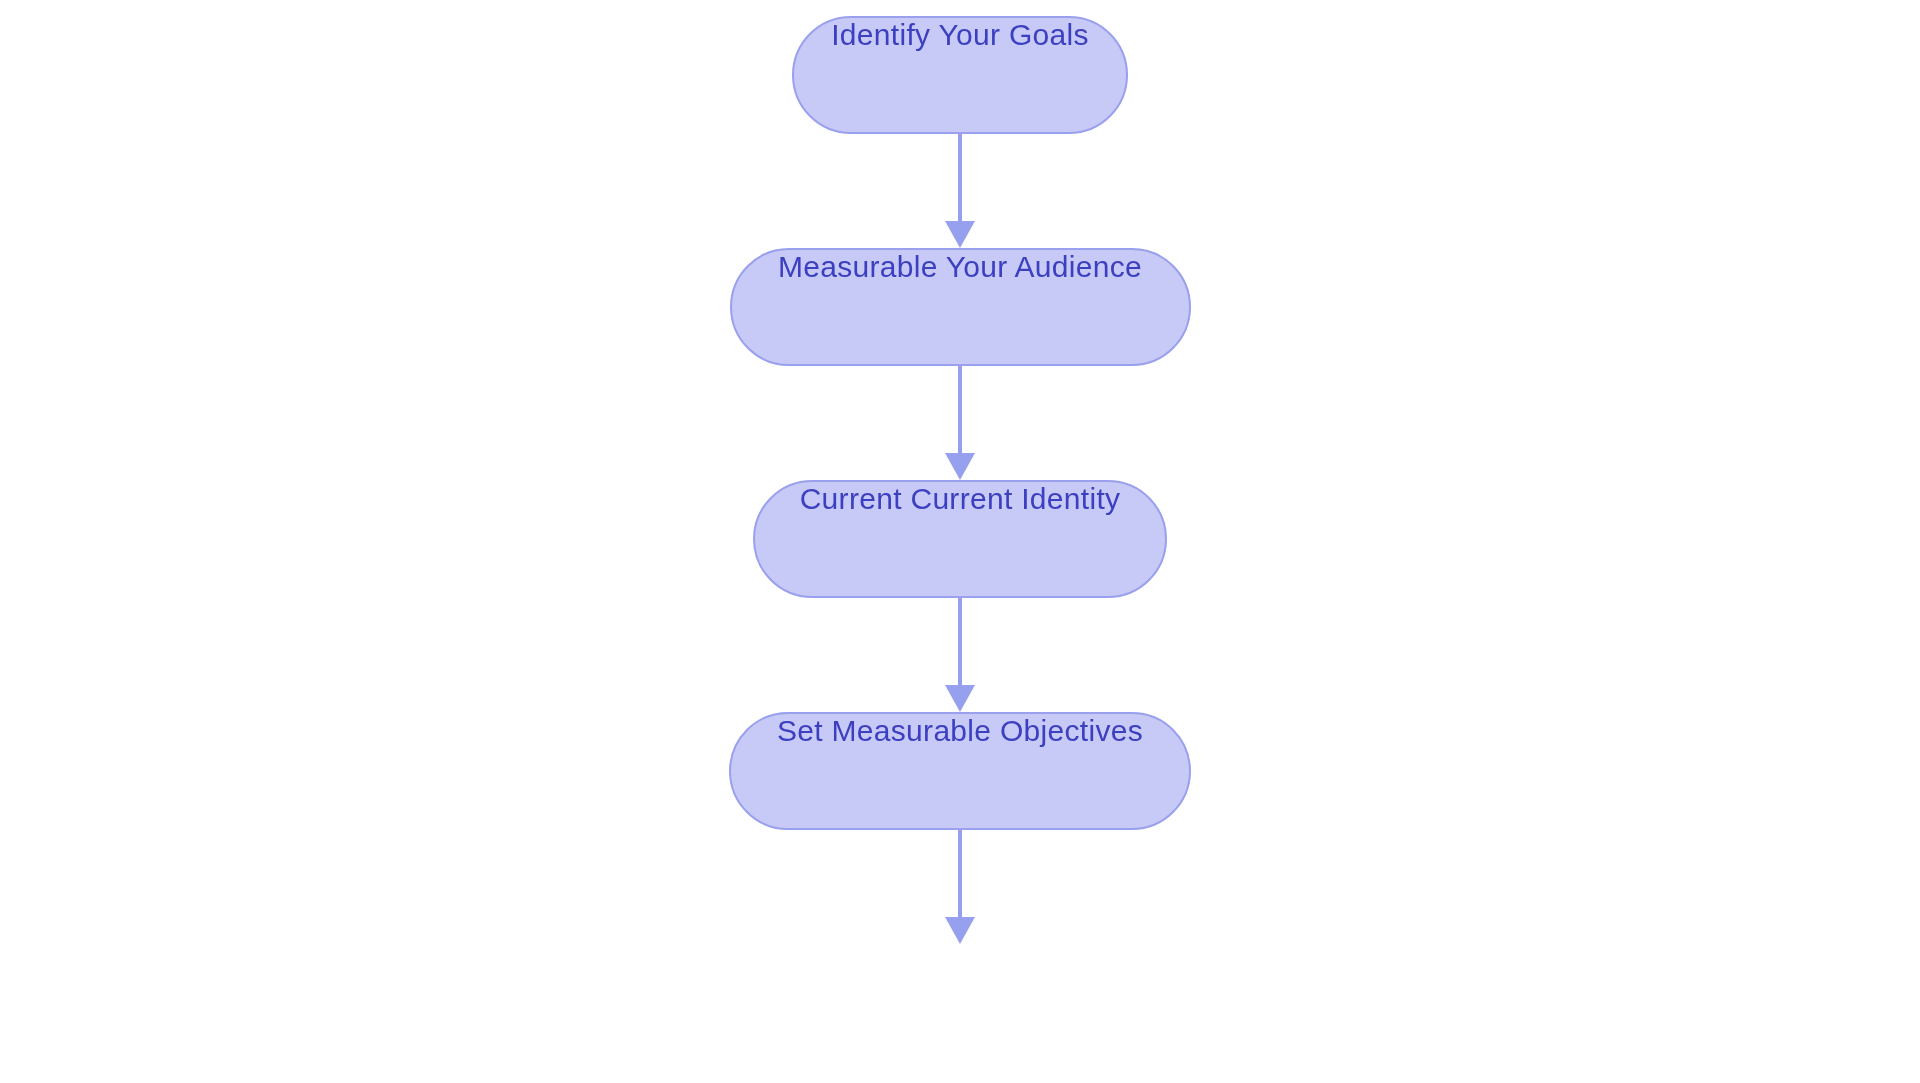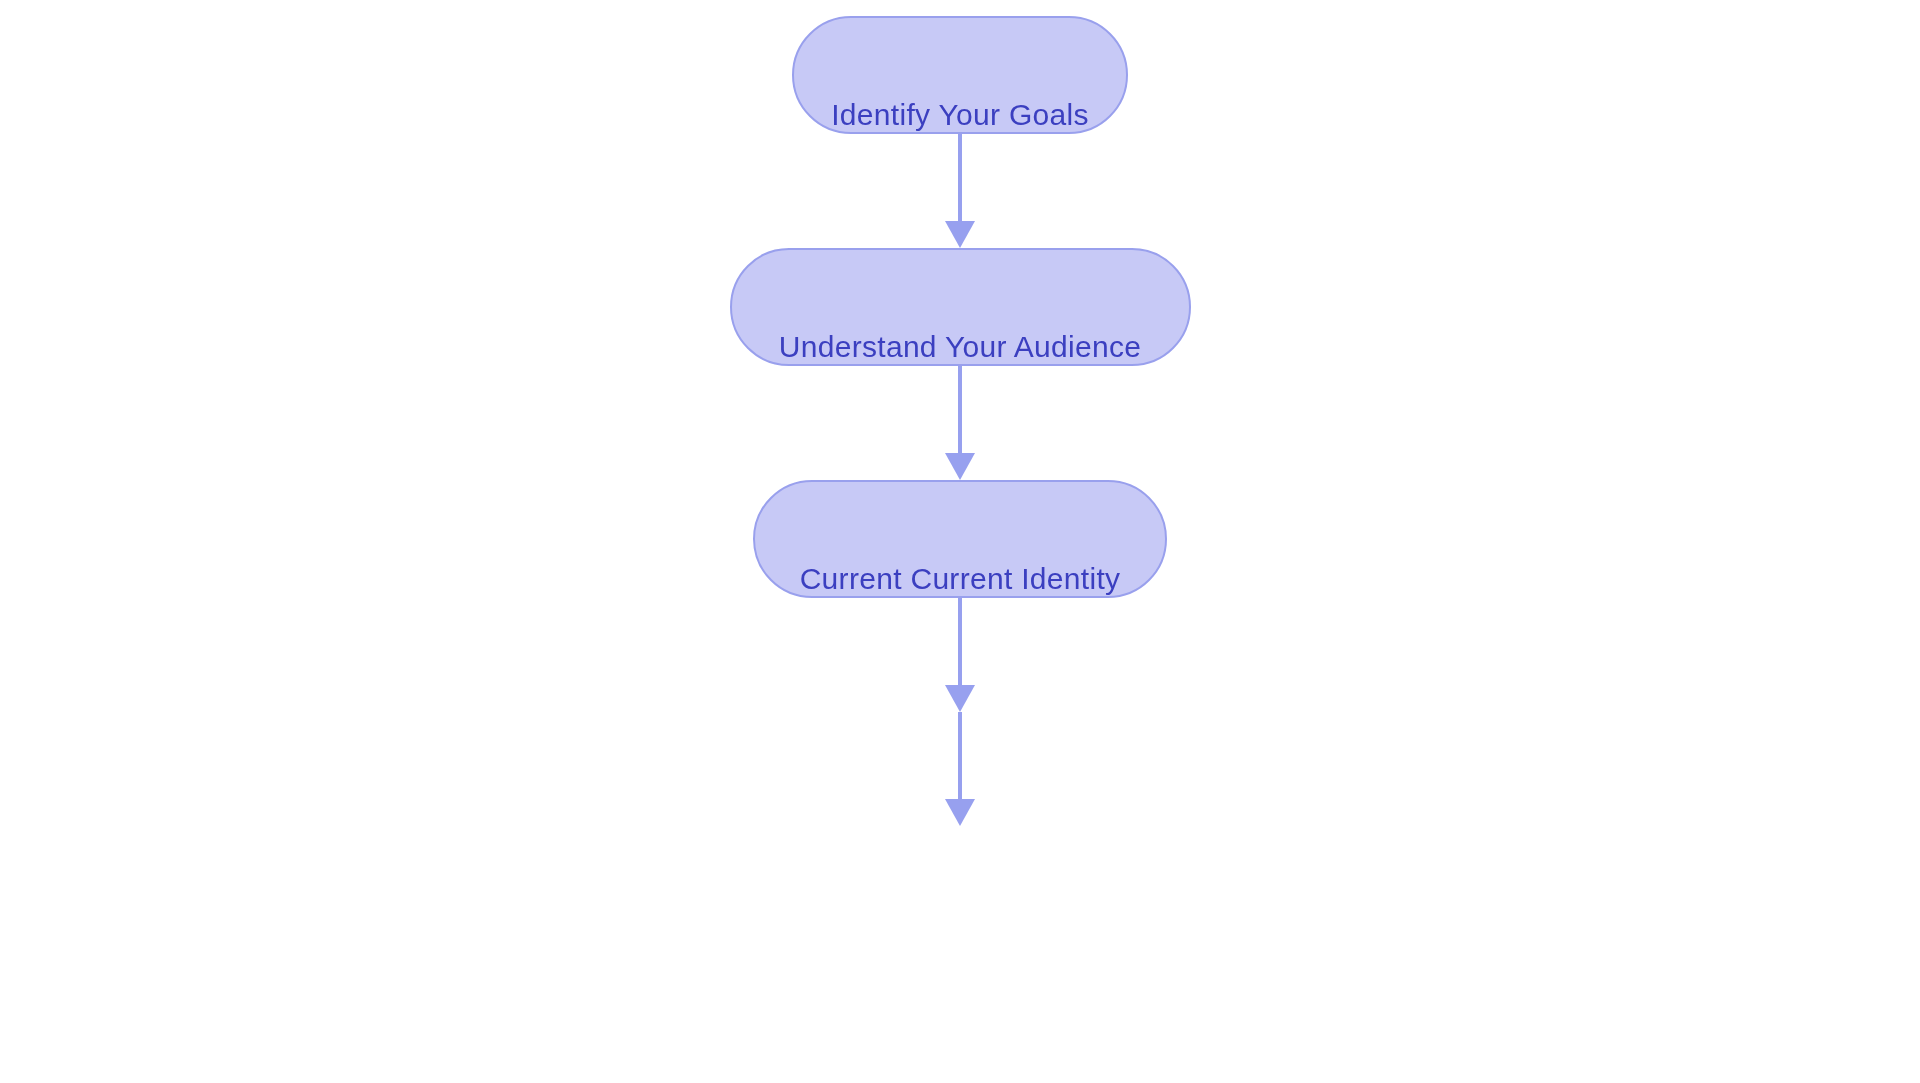--- a/index.html
+++ b/index.html
@@ -24,21 +24,21 @@
     align-items: center;
     background: var(--background, #ffffff);
   }
   .node {
     height: 118px;
     box-sizing: border-box;
     border-radius: 60px;
     background: var(--node-fill, #c7c9f6);
     border: 2px solid var(--node-border, #99a0ed);
     display: flex;
-    align-items: flex-end;
+    align-items: flex-start;
     justify-content: center;
     flex: 0 0 auto;
   }
   .node span {
     color: var(--text, #3b3fc0);
     font-size: 30px;
     letter-spacing: 0.3px;
     white-space: nowrap;
   }
   .n1 { width: 336px; }
@@ -74,37 +74,40 @@
   <div class="node n1">
     <span>Identify Your Goals</span>
   </div>
 
   <div class="arrow">
     <div class="shaft"></div>
     <div class="head"></div>
   </div>
 
   <div class="node n2">
-    <span>Understand Your Audience</span>
+    <span>Measurable Your Audience</span>
   </div>
 
   <div class="arrow">
     <div class="shaft"></div>
     <div class="head"></div>
   </div>
 
   <div class="node n3">
     <span>Current Current Identity</span>
   </div>
 
   <div class="arrow">
     <div class="shaft"></div>
     <div class="head"></div>
   </div>
 
+  <div class="node n4">
+    <span>Set Measurable Objectives</span>
+  </div>
 
   <div class="arrow">
     <div class="shaft"></div>
     <div class="head"></div>
   </div>
 
 
 </div>
 
 </body></html>

